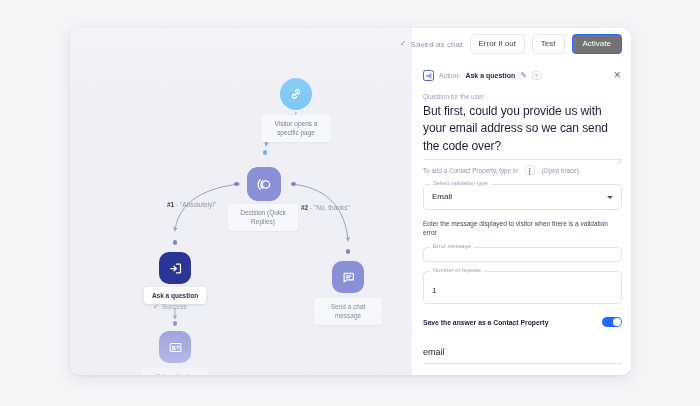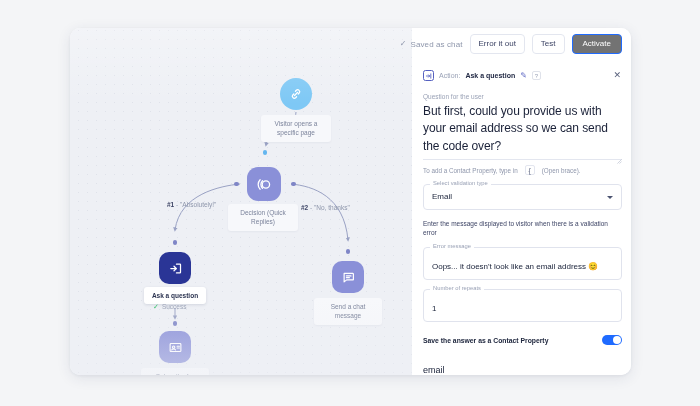--- a/index.html
+++ b/index.html
@@ -468,21 +468,20 @@
       <div class="outlined select-row">
         <span class="legend">Select validation type</span>
         <span class="value">Email</span>
         <span class="caret"></span>
       </div>
 
       <div class="body-text">Enter the message displayed to visitor when there is a validation error</div>
 
       <div class="outlined">
         <span class="legend">Error message</span>
-        <span class="value">Oops... it doesn't look like an email address 😊</span>
       </div>
 
       <div class="outlined">
         <span class="legend">Number of repeats</span>
         <span class="value">1</span>
       </div>
 
       <div class="toggle-row">
         <span class="toggle-label">Save the answer as a Contact Property</span>
         <span class="toggle">

